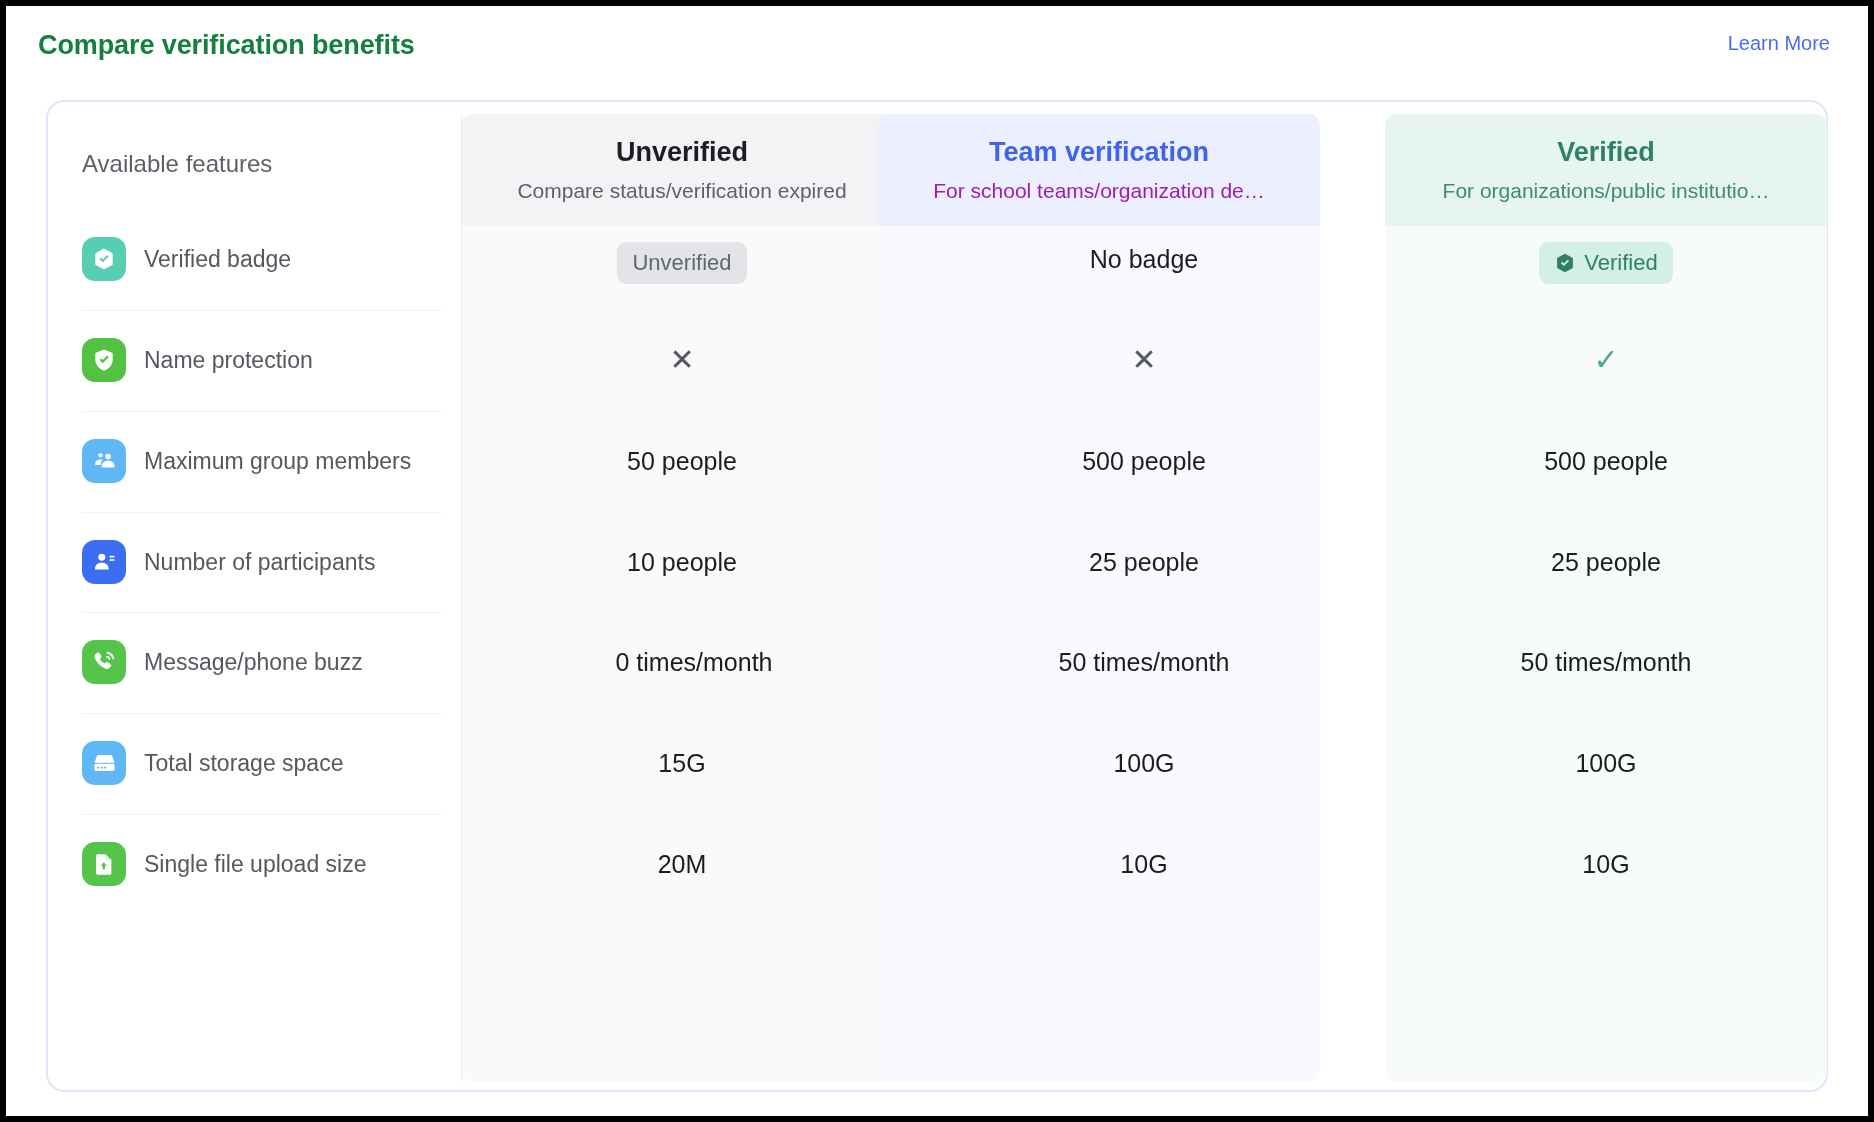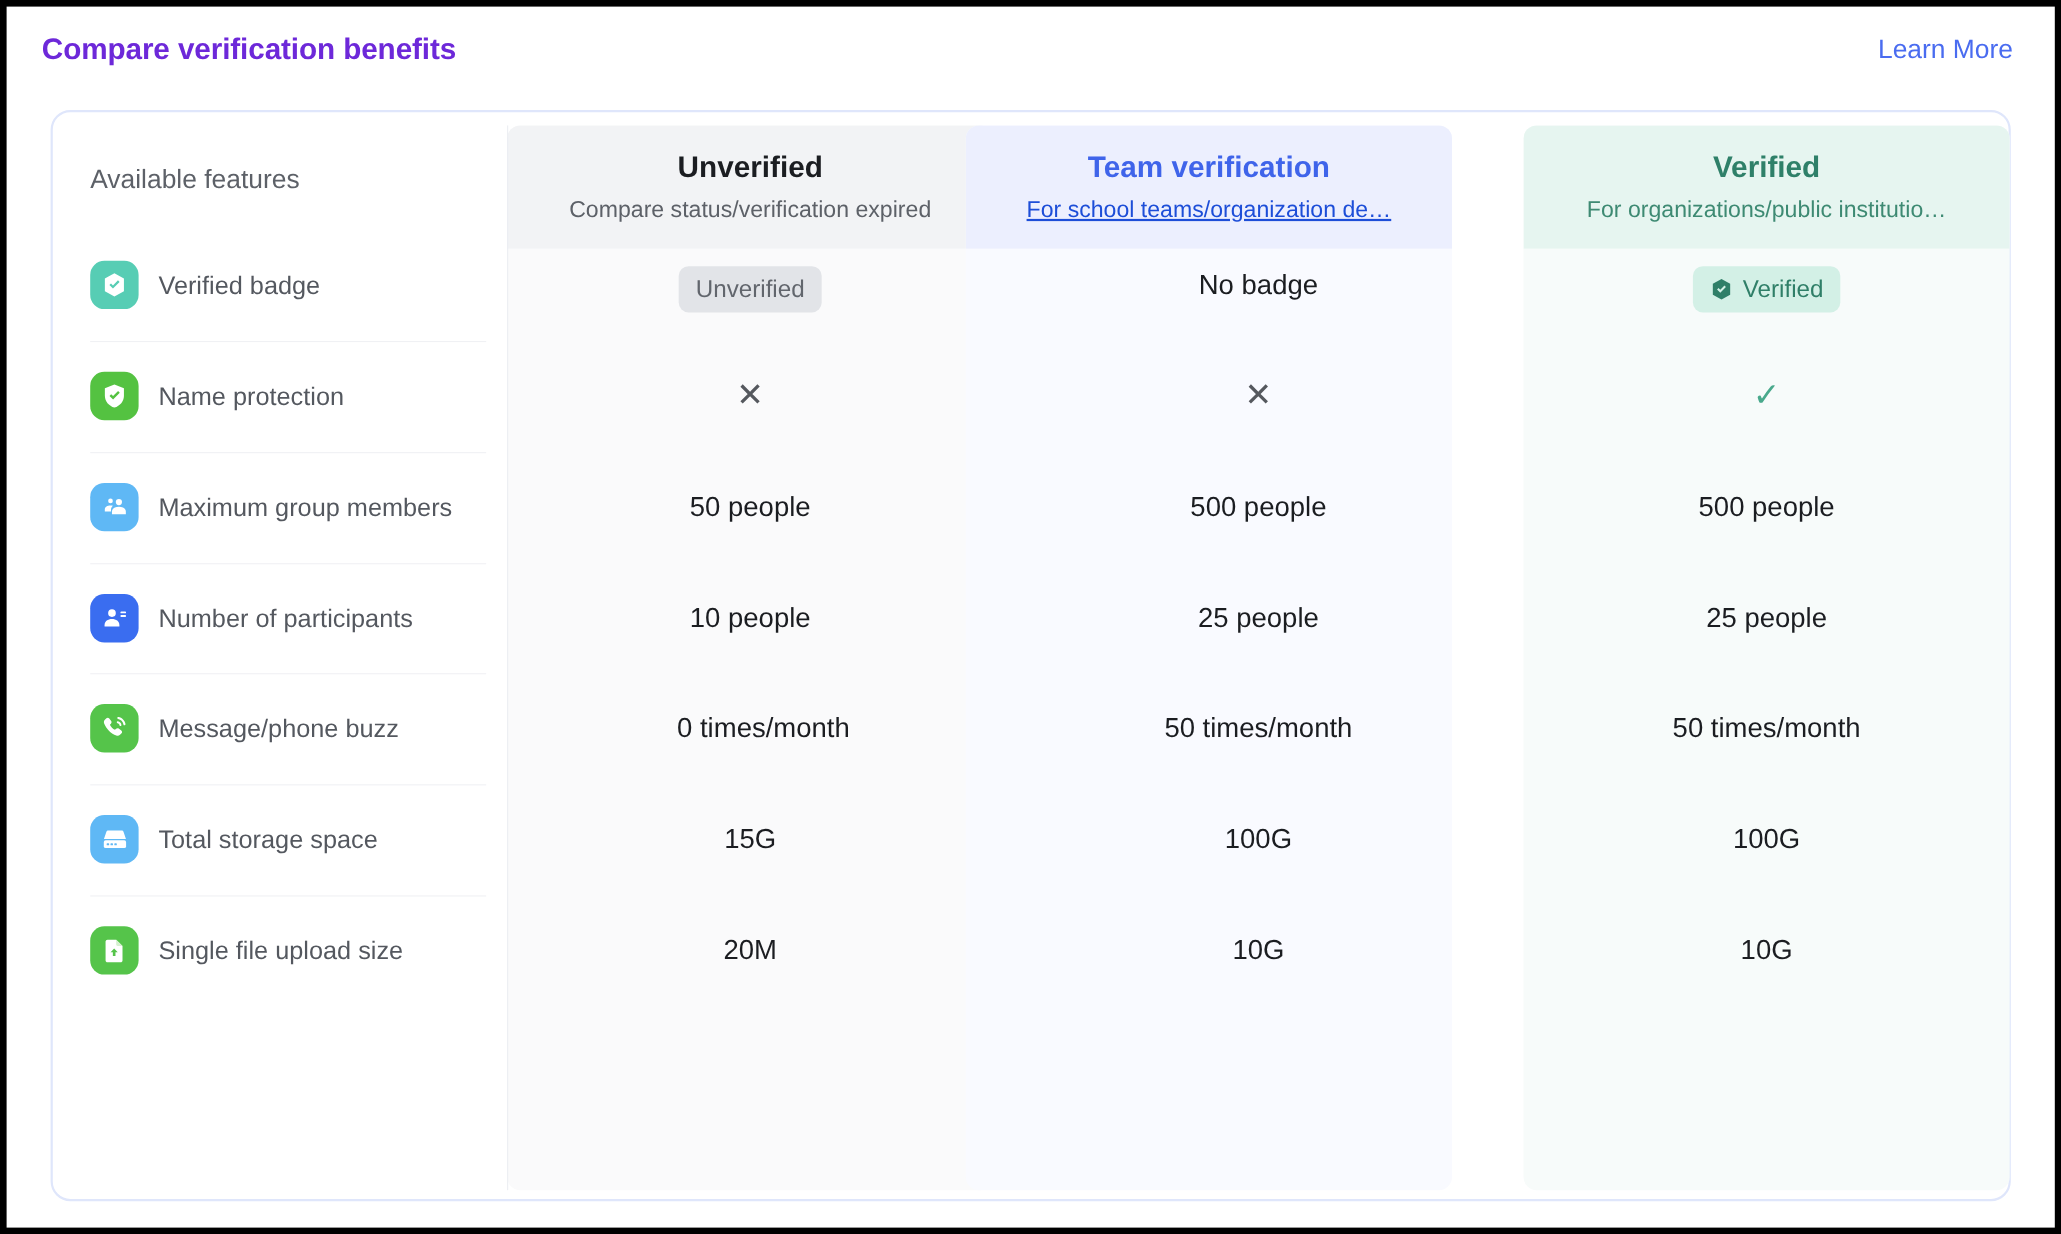--- a/index.html
+++ b/index.html
@@ -22,28 +22,28 @@
   #header {
     position: absolute;
     left: 0; top: 0;
     width: 1862px; height: 86px;
   }
   #page-title {
     position: absolute;
     left: 32px; top: 24px;
     font-size: 27px;
     font-weight: bold;
-    color: #6d28d9;
+    color: #15803d;
     letter-spacing: -0.1px;
     white-space: nowrap;
   }
   #learn-more {
     position: absolute;
     right: 38px; top: 26px;
-    font-size: 24px;
+    font-size: 20px;
     color: #4a6cf0;
     cursor: pointer;
     white-space: nowrap;
   }
 
   
   #compare-panel {
     position: absolute;
     left: 40px; top: 94px;
     width: 1782px; height: 992px;
@@ -90,21 +90,21 @@
     line-height: 30px;
     margin-top: 6px;
     white-space: nowrap;
     overflow: hidden;
     text-overflow: ellipsis;
     padding: 0 14px;
   }
   #plan-card-0 .plan-title { color: #1b1d21; }
   #plan-card-0 .plan-sub   { color: #5d6168; }
   #plan-card-1 .plan-title { color: #3f64ea; }
-  #plan-card-1 .plan-sub   { color: #1d4ed8; text-decoration: underline; }
+  #plan-card-1 .plan-sub   { color: #a21caf; }
   #plan-card-2 .plan-title { color: #2f8069; }
   #plan-card-2 .plan-sub   { color: #3e8a73; }
 
   
   #feature-col { position: absolute; left: 0; top: 0; width: 413px; height: 100%; }
   #available-features-label {
     position: absolute;
     left: 34px; top: 48px;
     font-size: 24px;
     color: #5d6168;

